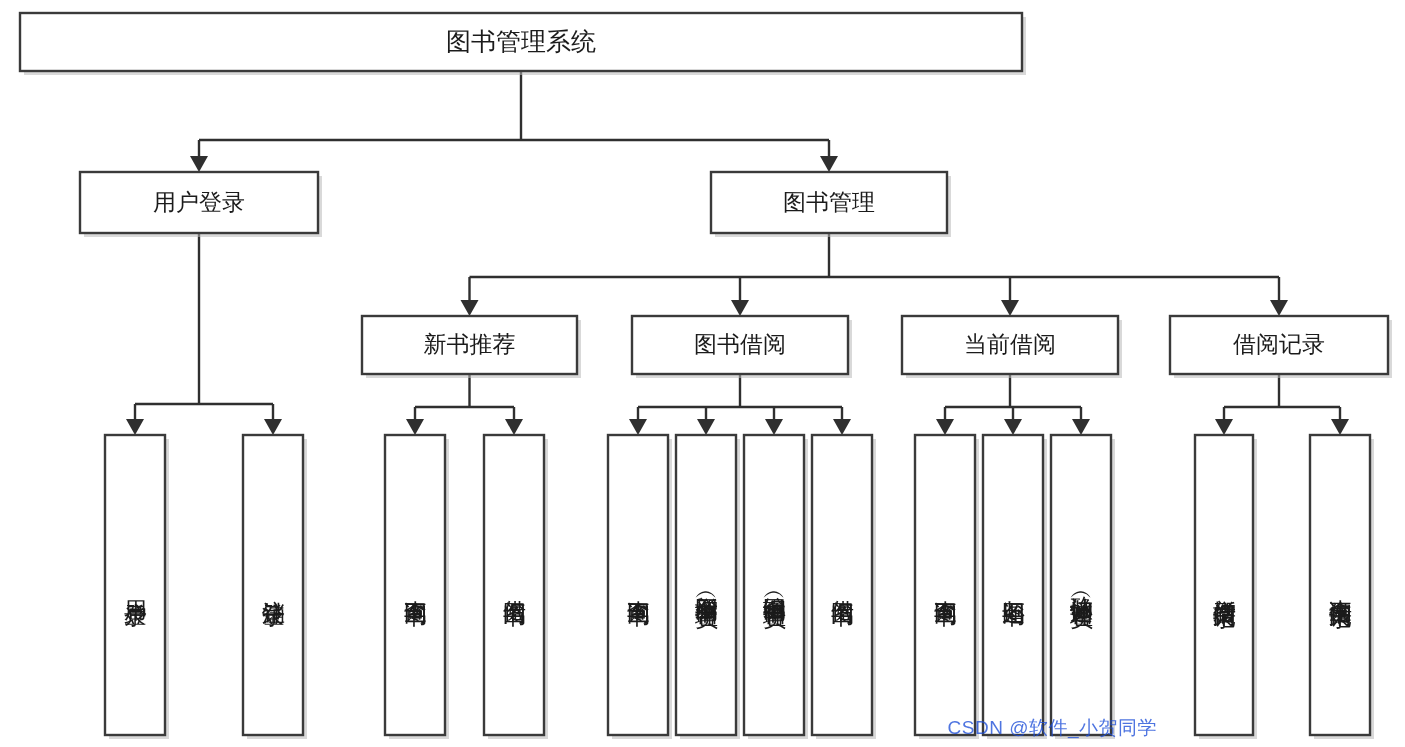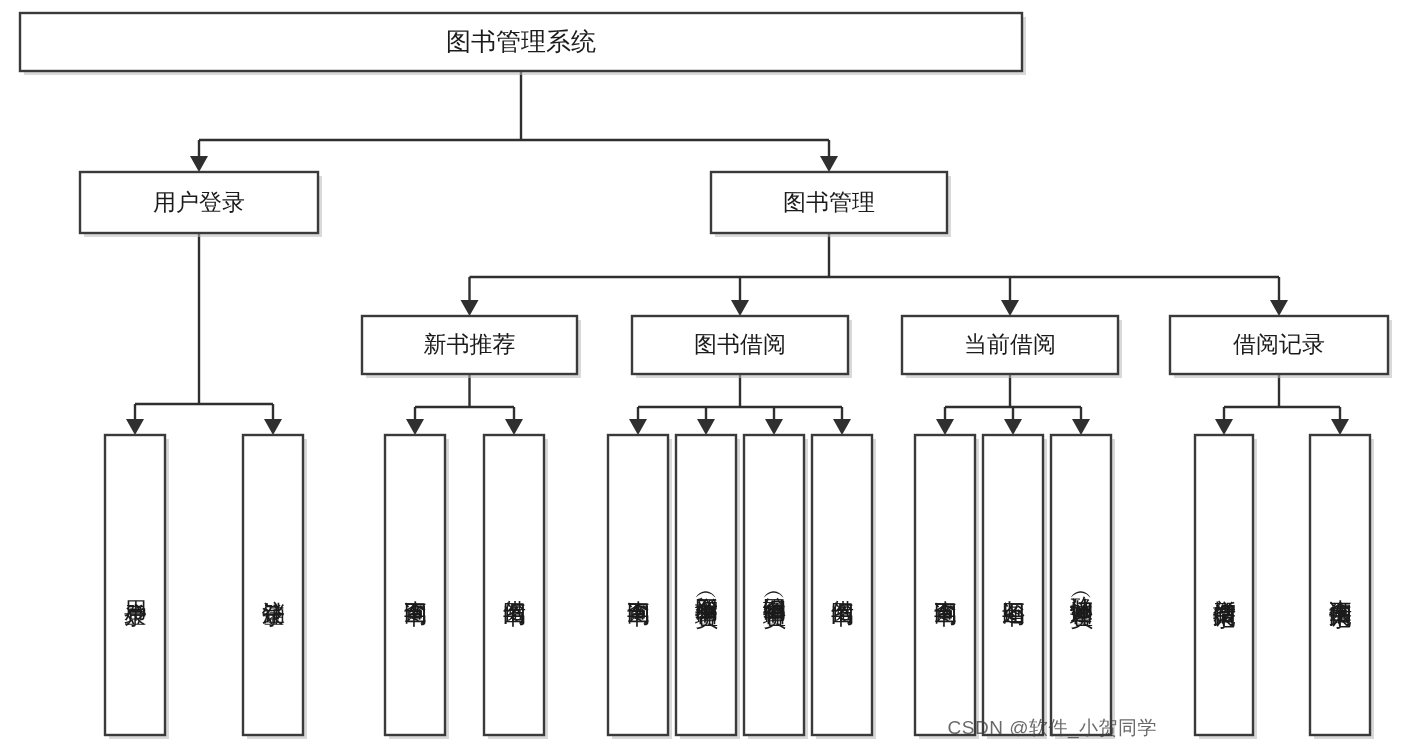--- a/index.html
+++ b/index.html
@@ -51,21 +51,21 @@
     white-space:nowrap;
     pointer-events:none;
     font-family:"Liberation Sans","DejaVu Sans",sans-serif;
   }
 
   #watermark{
     position:absolute;
     right:8px;
     bottom:6px;
     font-size:19px;
-    color:#404040;
+    color:#1d4ed8;
     opacity:.78;
     letter-spacing:.5px;
     white-space:nowrap;
     font-family:"Liberation Sans","DejaVu Sans",sans-serif;
   }
 </style>
 </head>
 <body>
 
 <div id="diagram-root">

